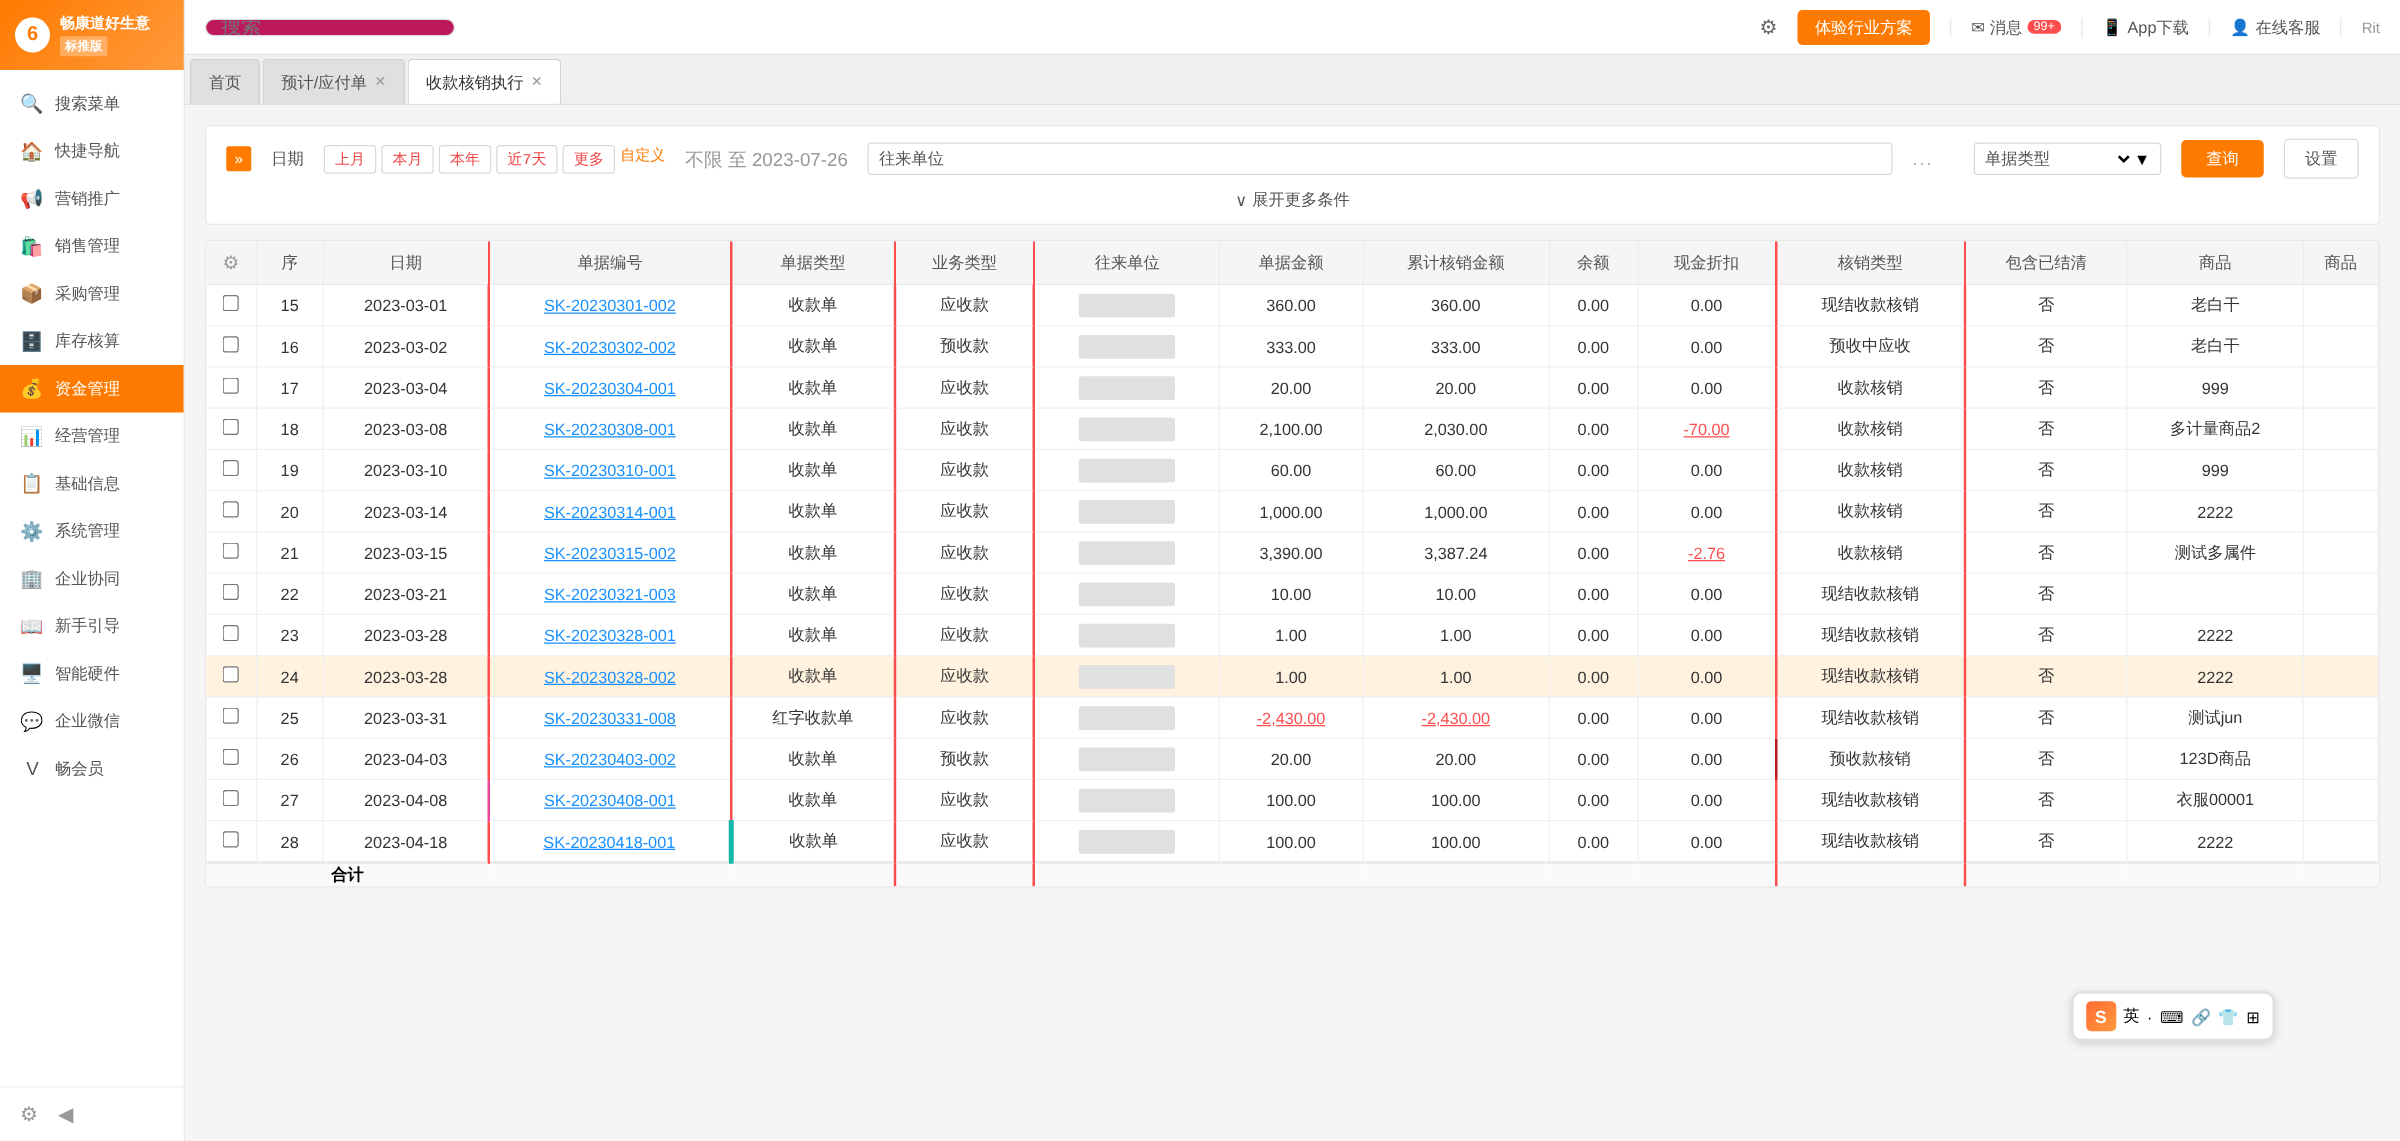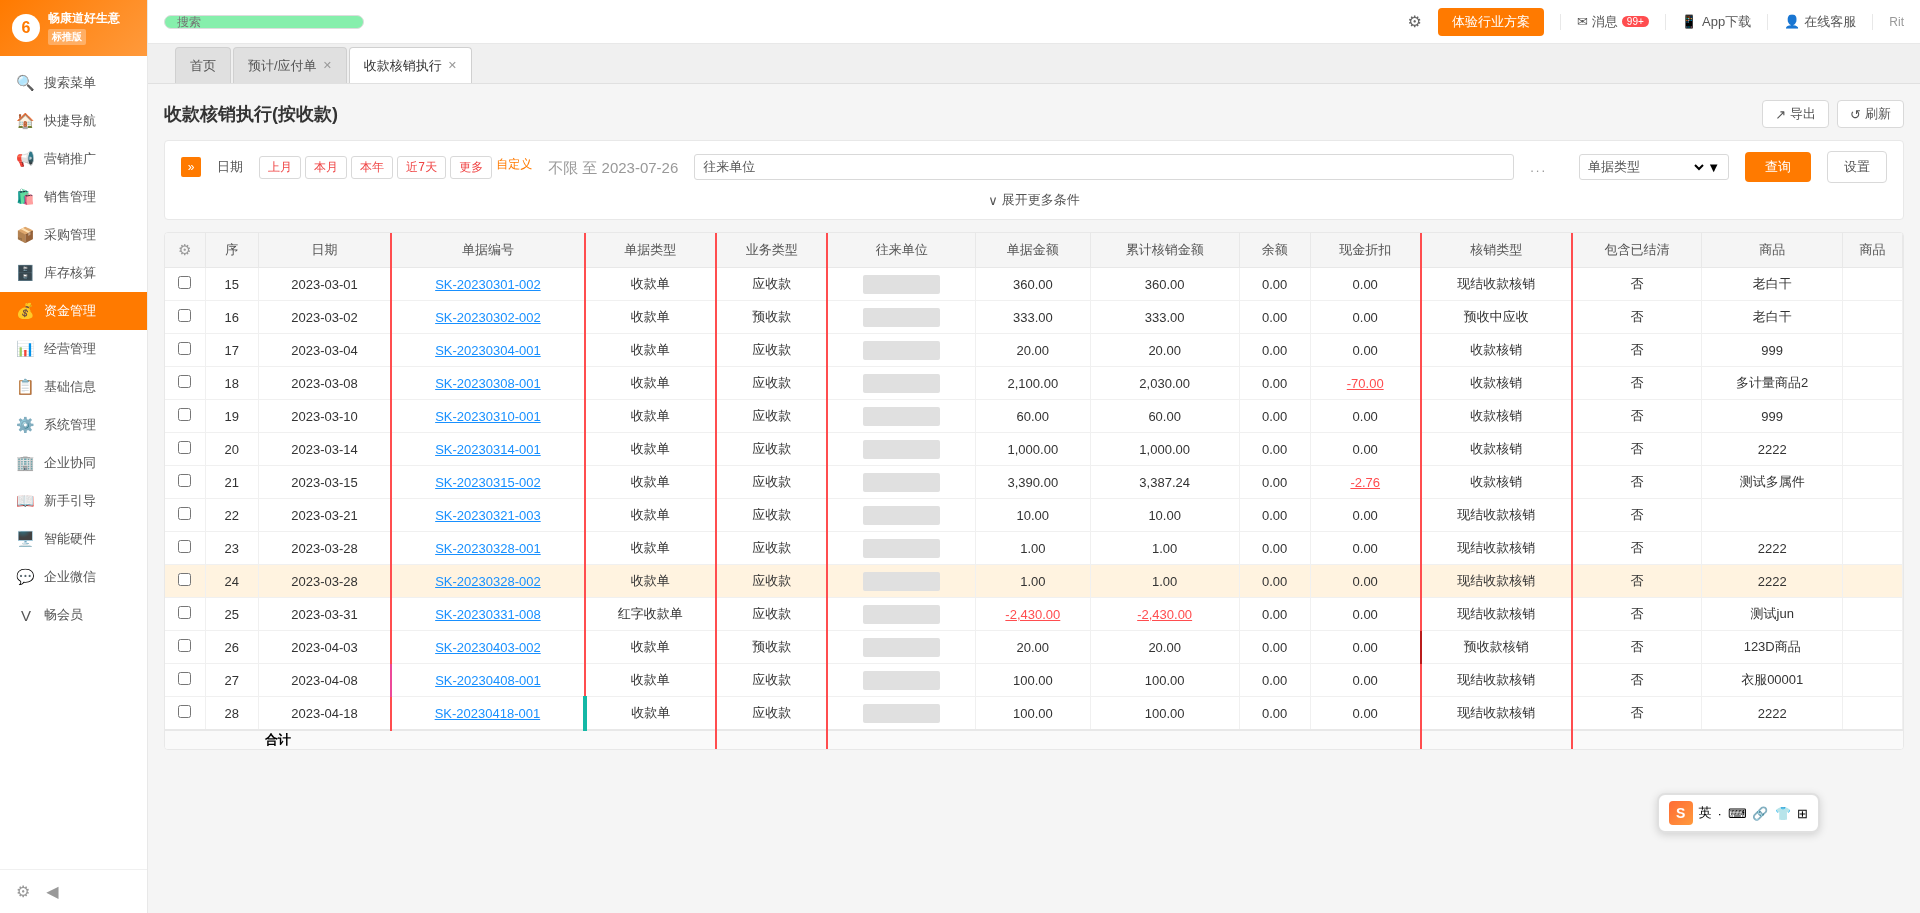--- a/index.html
+++ b/index.html
@@ -79,22 +79,22 @@
       flex: 1;
       display: flex;
       align-items: center;
     }
     .topbar-search input {
       width: 200px;
       height: 14px;
       border: 1px solid #ddd;
       border-radius: 14px;
       padding: 0 12px;
-      font-size: 12px;
-      background: #86efac;
+      font-size: 16px;
+      background: #be185d;
       outline: none;
     }
     .topbar-actions { display: flex; align-items: center; gap: 16px; }
     .topbar-industry-btn {
       background: #ff7a00;
       color: #fff;
       border: none;
       border-radius: 4px;
       padding: 5px 14px;
       cursor: pointer;
@@ -107,21 +107,21 @@
     .topbar-app { display: flex; align-items: center; gap: 4px; color: #555; cursor: pointer; font-size: 12px; }
     .topbar-service { display: flex; align-items: center; gap: 4px; color: #555; cursor: pointer; font-size: 12px; }
     .topbar-user { color: #999; font-size: 12px; }
 
     
     .tabs {
       height: 40px;
       background: #f0f0f0;
       display: flex;
       align-items: flex-end;
-      padding: 0 27px;
+      padding: 0 4px;
       border-bottom: 1px solid #e0e0e0;
     }
     .tab {
       height: 36px;
       padding: 0 14px;
       display: flex;
       align-items: center;
       cursor: pointer;
       border-radius: 4px 4px 0 0;
       background: #e0e0e0;
@@ -422,33 +422,20 @@
         <span class="tab-close">✕</span>
       </div>
       <div class="tab active">
         <span>收款核销执行</span>
         <span class="tab-close">✕</span>
       </div>
     </div>
 
   <div class="content">
 
-    <div class="page-header">
-      <div class="page-title">收款核销执行(按收款)</div>
-      <div class="page-actions">
-        <button class="btn-export">
-          <span>↗</span>
-          <span>导出</span>
-        </button>
-        <button class="btn-refresh">
-          <span>↺</span>
-          <span>刷新</span>
-        </button>
-      </div>
-    </div>
 
     <div class="filter-bar">
       <div class="filter-row">
         <button class="filter-expand-btn">»</button>
 
         <span class="filter-label">日期</span>
         <div class="filter-date-btns">
           <button class="filter-date-btn">上月</button>
           <button class="filter-date-btn">本月</button>
           <button class="filter-date-btn">本年</button>

